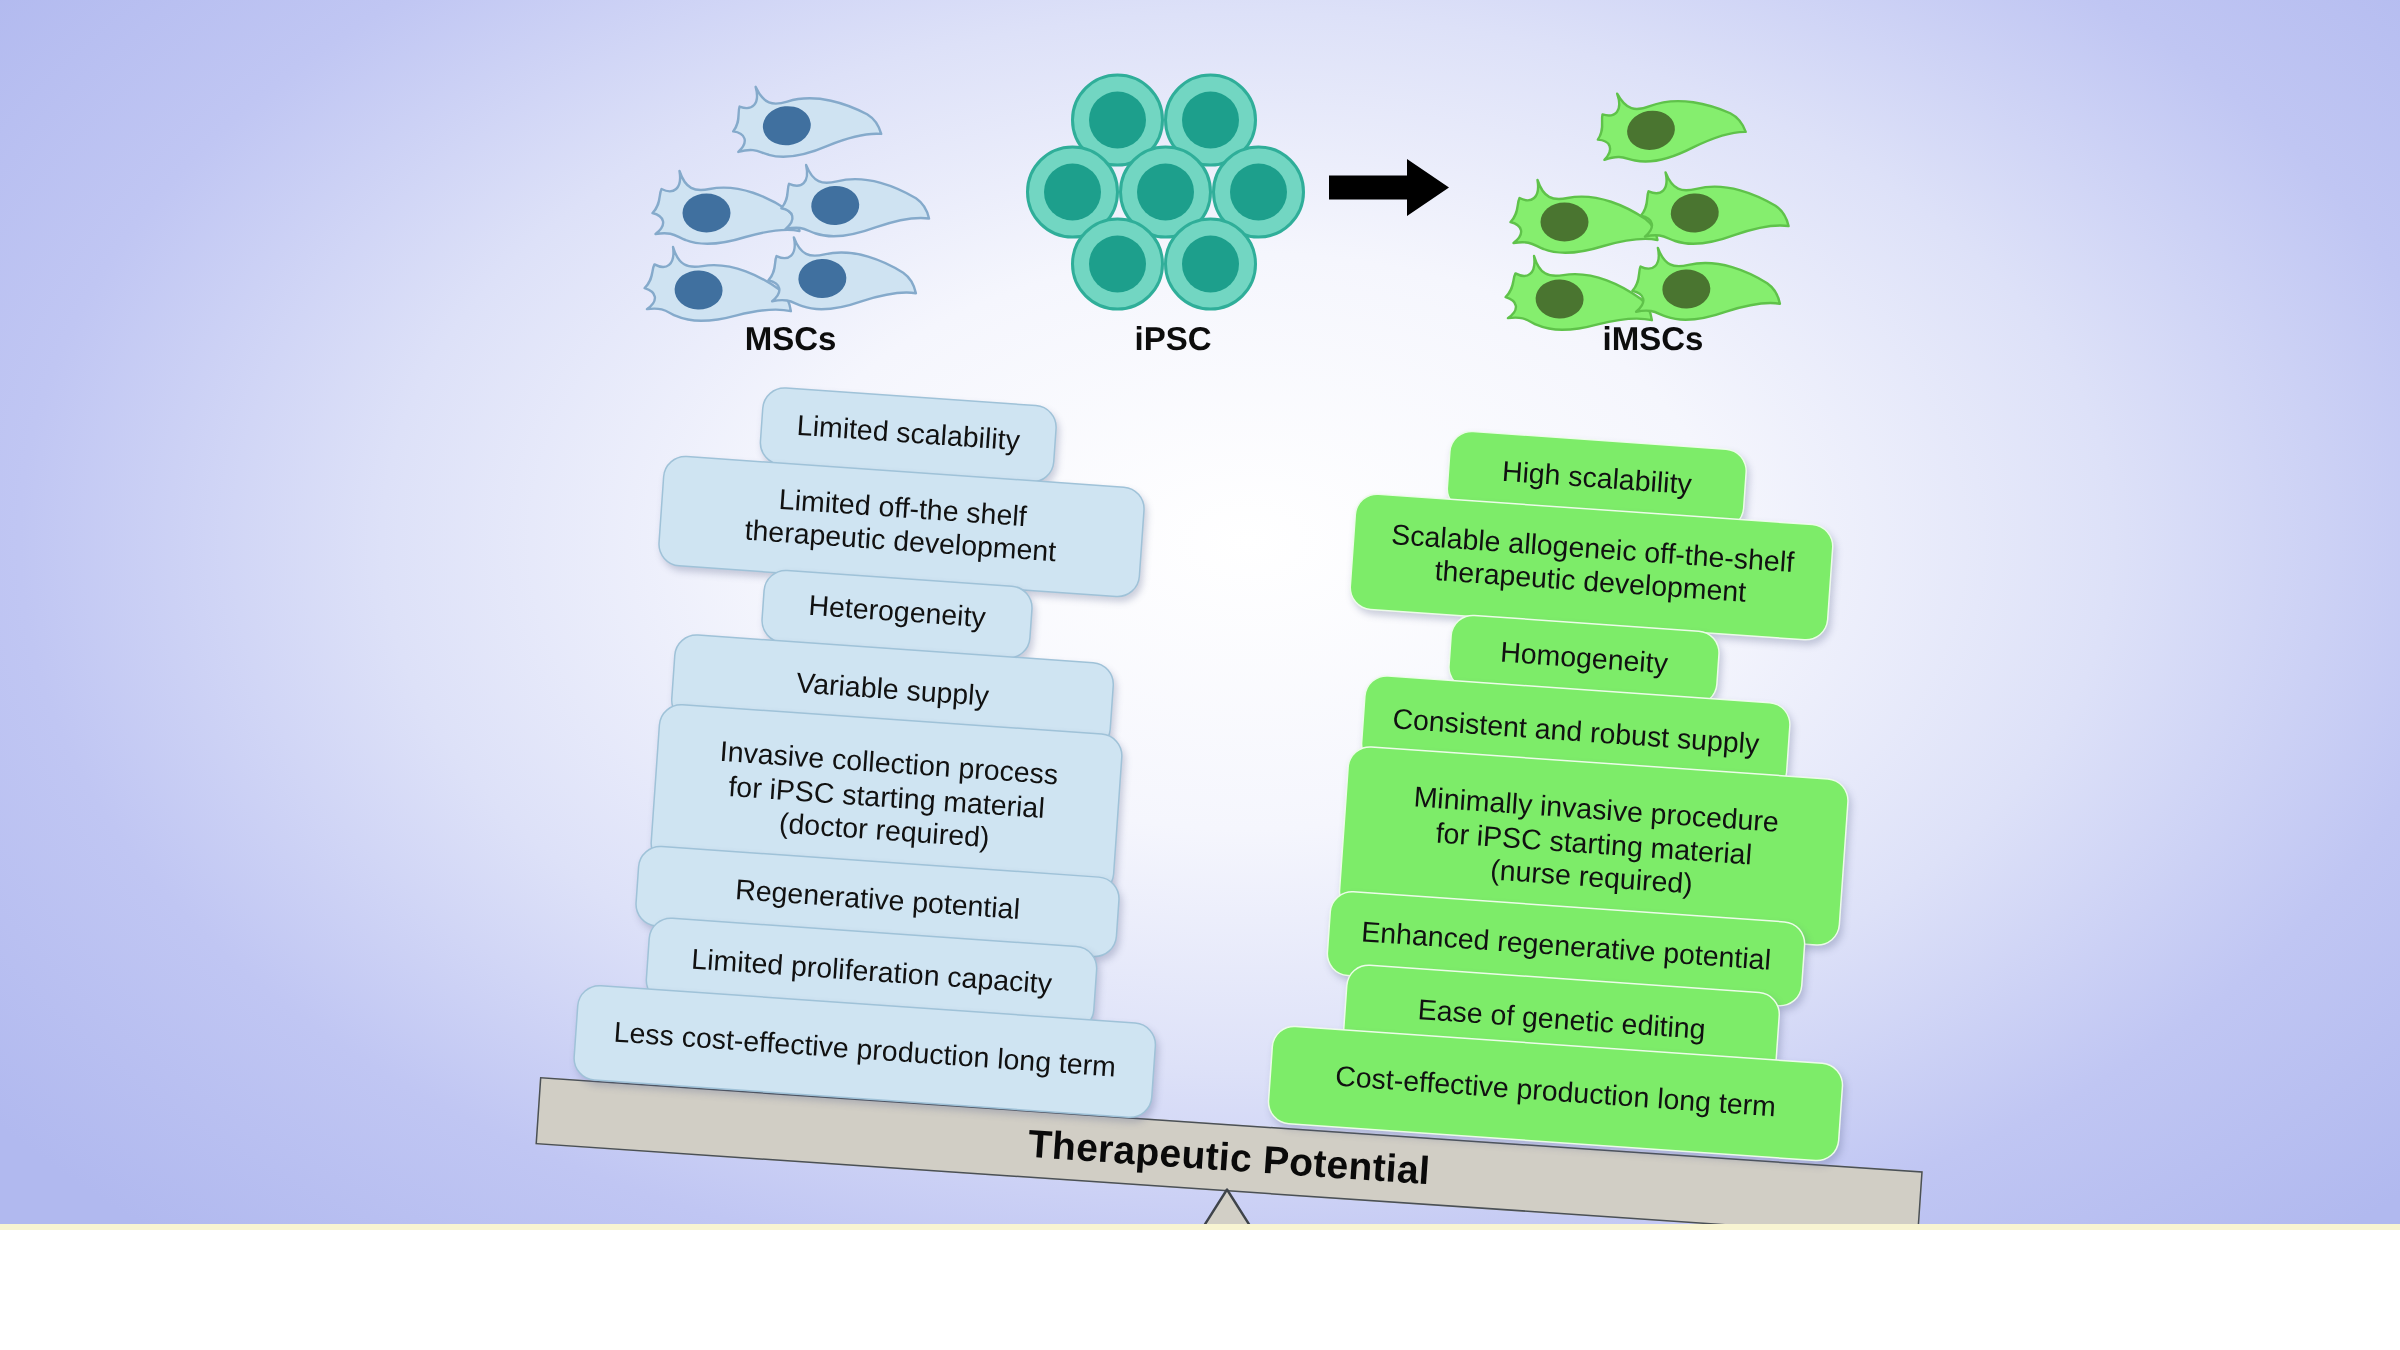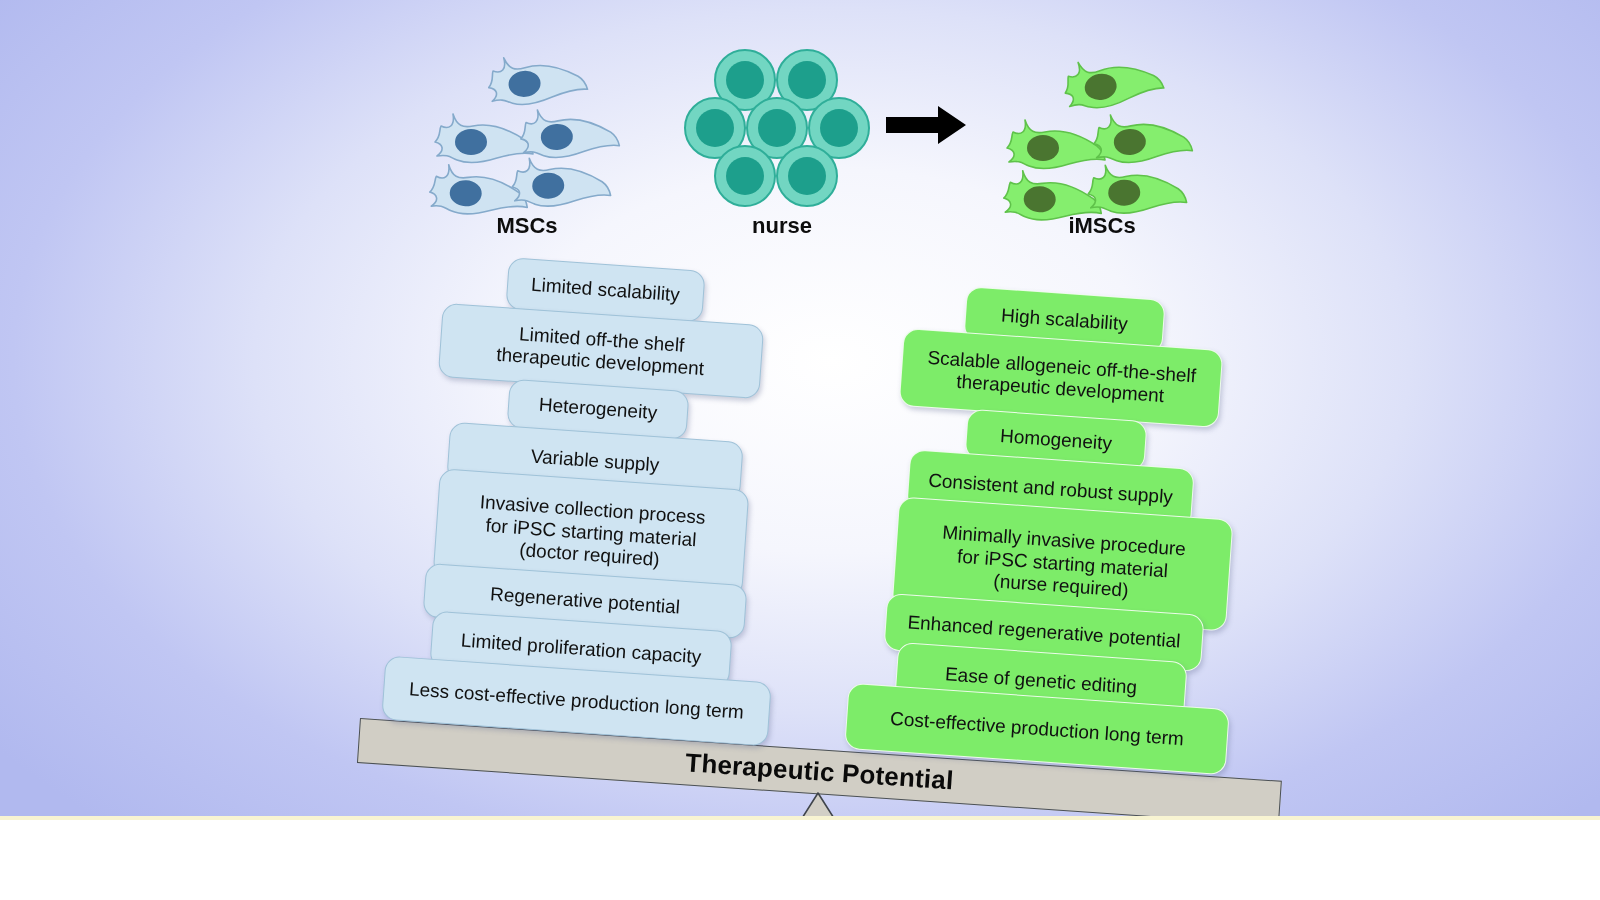--- a/index.html
+++ b/index.html
@@ -75,21 +75,21 @@
       </g>
     </defs>
     <use href="#ipscCell" transform="translate(77,38)"></use>
     <use href="#ipscCell" transform="translate(139,38)"></use>
     <use href="#ipscCell" transform="translate(47,86)"></use>
     <use href="#ipscCell" transform="translate(109,86)"></use>
     <use href="#ipscCell" transform="translate(171,86)"></use>
     <use href="#ipscCell" transform="translate(77,134)"></use>
     <use href="#ipscCell" transform="translate(139,134)"></use>
   </svg>
-  <div class="cell-label" style="left:722px;top:213px;width:120px;">nurse</div>
+  <div class="cell-label" style="left:722px;top:213px;width:120px;">iPSC</div>
 
   <svg class="cells-svg" style="left:886px;top:104px;" width="84" height="44" viewBox="0 0 84 44">
     <polygon points="0,13 52,13 52,2 80,21 52,40 52,29 0,29" fill="#000000"></polygon>
   </svg>
 
   <svg class="cells-svg" style="left:995px;top:50px;" width="215" height="175" viewBox="0 0 215 175">
     <defs>
       <g id="imscCell">
         <path d="M8,20 C16,24 22,20 20,8 C24,20 30,22 40,20 C60,16 80,26 92,34 C96,37 99,42 100,48 C90,46 78,48 64,52 C48,57 34,58 24,54 C18,52 16,48 4,50 C12,44 10,38 2,36 C8,30 6,24 8,20 Z" fill="#85ee6e" stroke="#5fc24a" stroke-width="1.6" stroke-linejoin="round"></path>
         <ellipse cx="38" cy="36" rx="16" ry="13" fill="#4a7530"></ellipse>

